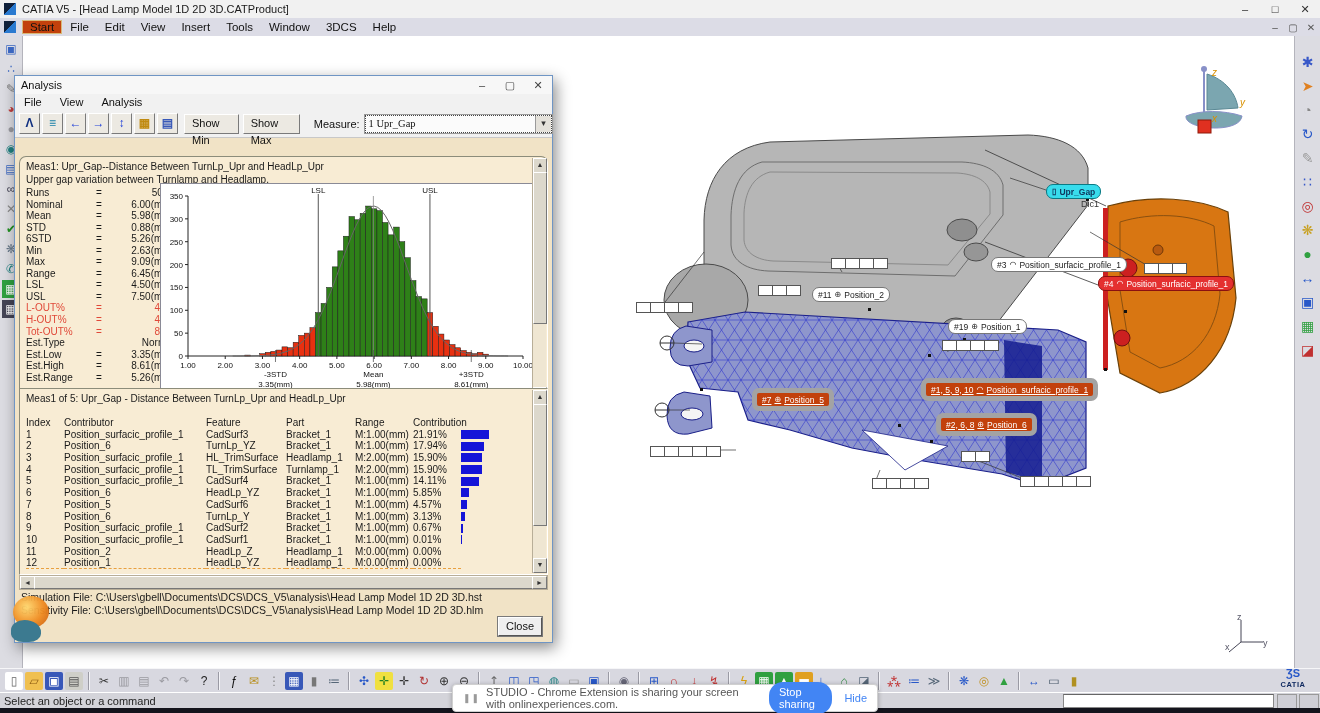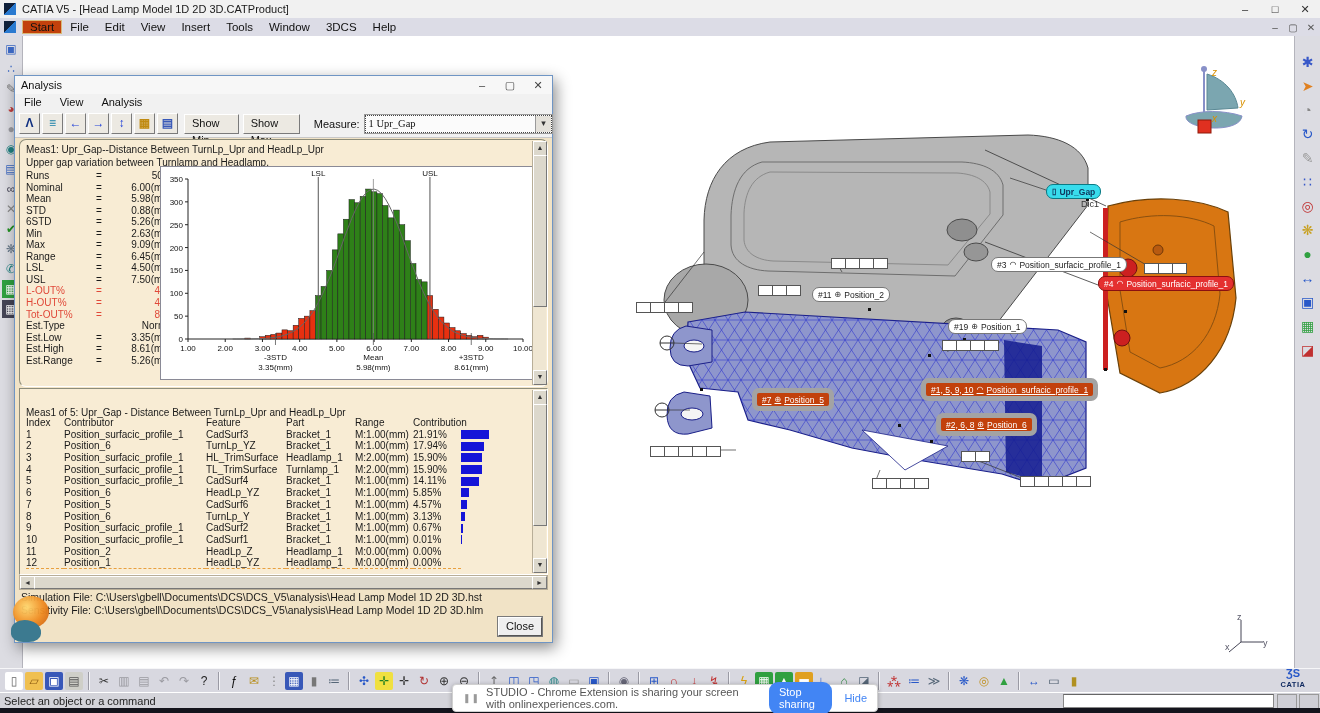--- a/index.html
+++ b/index.html
@@ -35,21 +35,21 @@
   .status-input{position:absolute;left:1063px;top:1px;width:205px;height:12px;border:1px solid #888;
                 border-top-color:#666;background:#fff;font-size:10px;padding:0 2px;}
   .status-btn{position:absolute;top:1px;width:18px;height:13px;background:#cfcfd6;border:1px solid #999;
               font-size:8px;color:#777;text-align:center;line-height:13px;}
   .taskbar-strip{position:absolute;left:0;top:708px;width:1320px;height:5px;background:#14141c;}
   
   .share-bar{position:absolute;left:452px;top:684px;width:424px;height:26px;background:#ffffff;
              border:1px solid #d0d0d0;border-radius:4px;box-shadow:0 1px 5px rgba(0,0,0,.3);
              display:flex;align-items:center;font-size:11px;color:#555;z-index:60;}
   .share-pause{color:#9a9a9a;font-size:9px;margin:0 6px 0 10px;letter-spacing:1px;}
-  .share-stop{background:#4285f4;color:#fff;border-radius:9px;padding:4px 10px;margin-left:10px;font-size:11px;}
+  .share-stop{background:#4285f4;color:#fff;border-radius:14px;padding:4px 10px;margin-left:10px;font-size:11px;}
   .share-hide{color:#4285f4;margin:0 10px 0 12px;}
   
   .dialog{position:absolute;left:14px;top:75px;width:537px;height:566px;background:#f1e3c6;
           border:1px solid #6f95c4;box-shadow:3px 5px 14px rgba(0,0,0,.45);z-index:40;font-size:11px;}
   .dlg-titlebar{position:absolute;left:0;top:0;right:0;height:18px;background:#f7f7f7;display:flex;
                 align-items:center;font-size:11px;color:#111;border-bottom:1px solid #e2e2e2;}
   .dlg-title{padding-left:6px;}
   .dlg-controls{margin-left:auto;display:flex;}
   .dlg-btn{width:28px;text-align:center;color:#444;font-size:11px;}
   .dlg-menubar{position:absolute;left:0;top:18px;right:0;height:16px;background:#f1f1f1;display:flex;
@@ -61,21 +61,21 @@
             background:#ece9e2;border:1px solid;border-color:#fff #7a7a7a #7a7a7a #fff;margin-right:2px;}
   .dlg-push{height:18px;line-height:17px;padding:0 7px;font-size:11px;background:#ece9e2;
             border:1px solid;border-color:#fff #7a7a7a #7a7a7a #fff;margin-left:4px;color:#111;}
   .measure-label{margin-left:14px;margin-right:5px;color:#111;}
   .measure-combo{width:228px;height:16px;background:#fbfbfb;border:1px dotted #444;outline:1px solid #9a9a9a;
                  font-size:10.5px;color:#111;display:flex;align-items:center;padding-left:3px;position:relative;font-family:Liberation Serif, serif;}
   .combo-arrow{position:absolute;right:0;top:0;width:15px;height:100%;background:#e4e1da;
                border-left:1px solid #9a9a9a;text-align:center;font-size:9px;color:#333;line-height:15px;}
   .panel{position:absolute;left:4px;right:4px;background:#f8ecd4;border:1px solid;
          border-color:#8c8c7a #ffffff #ffffff #8c8c7a;font-size:10px;color:#1a1a1a;}
-  .stats-panel{top:63px;height:246px;border-radius:7px;}
+  .stats-panel{top:80px;height:246px;border-radius:7px;}
   .contrib-panel{top:312px;height:185px;}
   .panel-line{padding-left:6px;line-height:13px;white-space:nowrap;overflow:hidden;}
   .stats-rows{position:absolute;left:6px;top:30px;width:150px;}
   .stat-row{display:flex;height:11.55px;line-height:11.55px;}
   .stat-label{width:64px;}
   .stat-eq{width:18px;text-align:center;}
   .stat-val{width:66px;text-align:right;}
   .stat-row.alert{color:#e04838;}
   .vsb{position:absolute;right:1px;top:1px;bottom:1px;width:13px;background:#efe6d2;border-left:1px solid #b8ae98;}
   .sb-btn{position:absolute;left:0;width:12px;height:13px;background:#dcd8cc;border:1px solid;
@@ -606,21 +606,21 @@
             </svg></div>
         </div>
       <div class="vsb">
         <span class="sb-btn" style="top:0;">▲</span>
         <span class="sb-thumb" style="top:14px;height:150px;"></span>
         <span class="sb-btn" style="bottom:0;">▼</span>
       </div>
     </div>
 
     <div class="panel contrib-panel">
-      <div class="panel-line" style="padding-top:17px;">Meas1 of 5: Upr_Gap - Distance Between TurnLp_Upr and HeadLp_Upr</div>
+      <div class="panel-line" style="padding-top:3px;">Meas1 of 5: Upr_Gap - Distance Between TurnLp_Upr and HeadLp_Upr</div>
       <div class="contrib-table" id="contrib-table">
           <div class="ct-row">
             <span class="ct-c0">Index</span>
             <span class="ct-c1">Contributor</span>
             <span class="ct-c2">Feature</span>
             <span class="ct-c3">Part</span>
             <span class="ct-c4">Range</span>
             <span class="ct-c5">Contribution</span>
           </div>
           <div class="ct-row">

